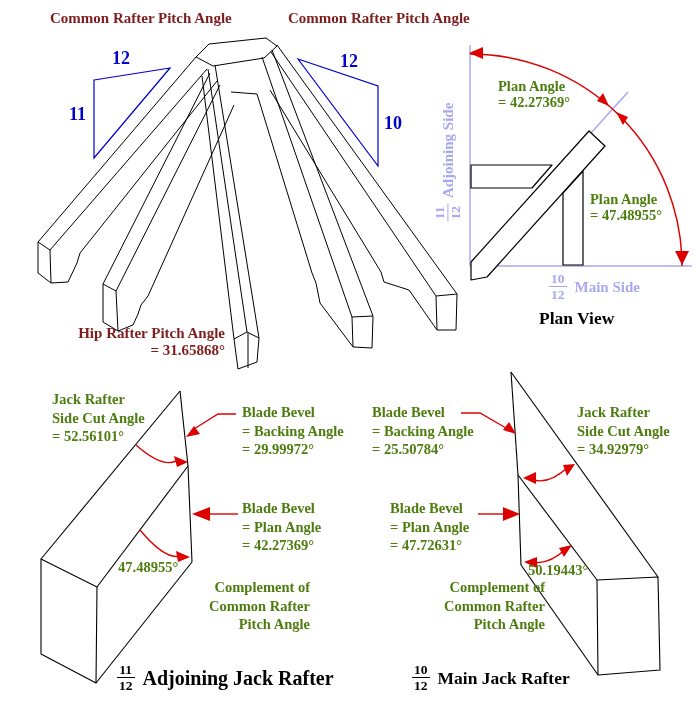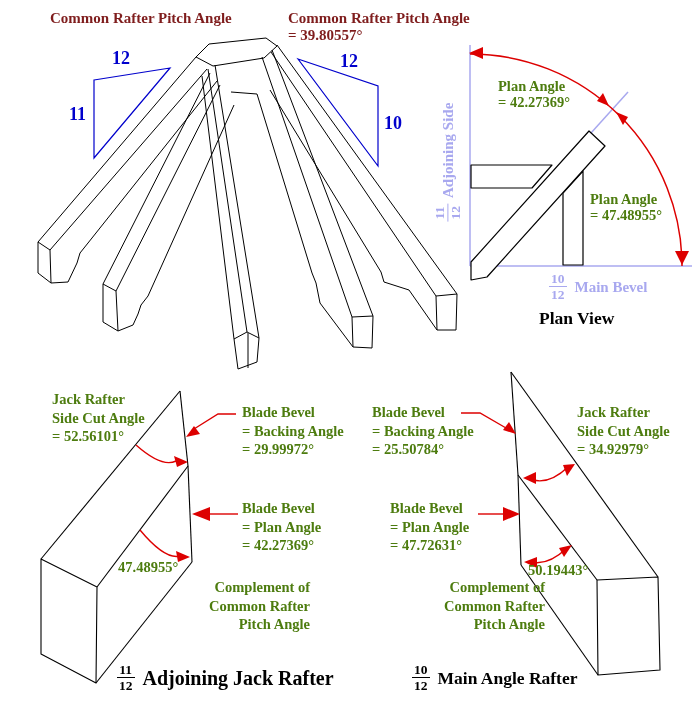--- a/index.html
+++ b/index.html
@@ -128,21 +128,24 @@
       <path d="M478,514 L504,514"></path>
       <polygon points="520,514 503,507 503,521" fill="#dd0000" stroke="none"></polygon>
     </g>
   </svg>
 
   <div class="lbl red2" style="left:50px;top:10px;">
     <span>Common Rafter Pitch Angle</span>
   </div>
   <div class="lbl red2" style="left:288px;top:10px;">
     <span>Common Rafter Pitch Angle</span>
-    <span>= 39.80557°</span>
+  </div>
+  <div class="lbl red2 rt" style="left:40px;top:325px;width:185px;">
+    <span>Hip Rafter Pitch Angle</span>
+    <span>= 31.65868°</span>
   </div>
   <div class="lbl blue" style="left:112px;top:49px;">12</div>
   <div class="lbl blue" style="left:69px;top:105px;">11</div>
   <div class="lbl blue" style="left:340px;top:52px;">12</div>
   <div class="lbl blue" style="left:384px;top:114px;">10</div>
 
   <div class="lbl lav" style="left:385px;top:143px;width:126px;">
     <div class="rot">
       <span class="frac frac13">
         <span class="num">11</span>
@@ -157,21 +160,21 @@
   </div>
   <div class="lbl red" style="left:590px;top:191px;line-height:16px;">
     <span>Plan Angle</span>
     <span>= 47.48955°</span>
   </div>
   <div class="capt lav" style="left:549px;top:271px;">
     <span class="frac frac13">
       <span class="num">10</span>
       <span class="den">12</span>
     </span>
-    <span>Main Bevel</span>
+    <span>Main Side</span>
   </div>
   <div class="lbl blk" style="left:539px;top:308px;">Plan View</div>
 
   <div class="lbl red" style="left:52px;top:390px;">
     <span>Jack Rafter</span>
     <span>Side Cut Angle</span>
     <span>= 52.56101°</span>
   </div>
   <div class="lbl red" style="left:242px;top:403px;">
     <span>Blade Bevel</span>
@@ -216,16 +219,16 @@
   <div class="lbl red ctr" style="left:395px;top:578px;width:150px;">
     <span>Complement of</span>
     <span>Common Rafter</span>
     <span>Pitch Angle</span>
   </div>
   <div class="capt blk" style="left:412px;top:662px;">
     <span class="frac frac13" style="color:#000;">
       <span class="num">10</span>
       <span class="den">12</span>
     </span>
-    <span style="font-size:17.5px;">Main Angle Rafter</span>
+    <span style="font-size:17.5px;">Main Jack Rafter</span>
   </div>
 
 </div>
 
 </body></html>

